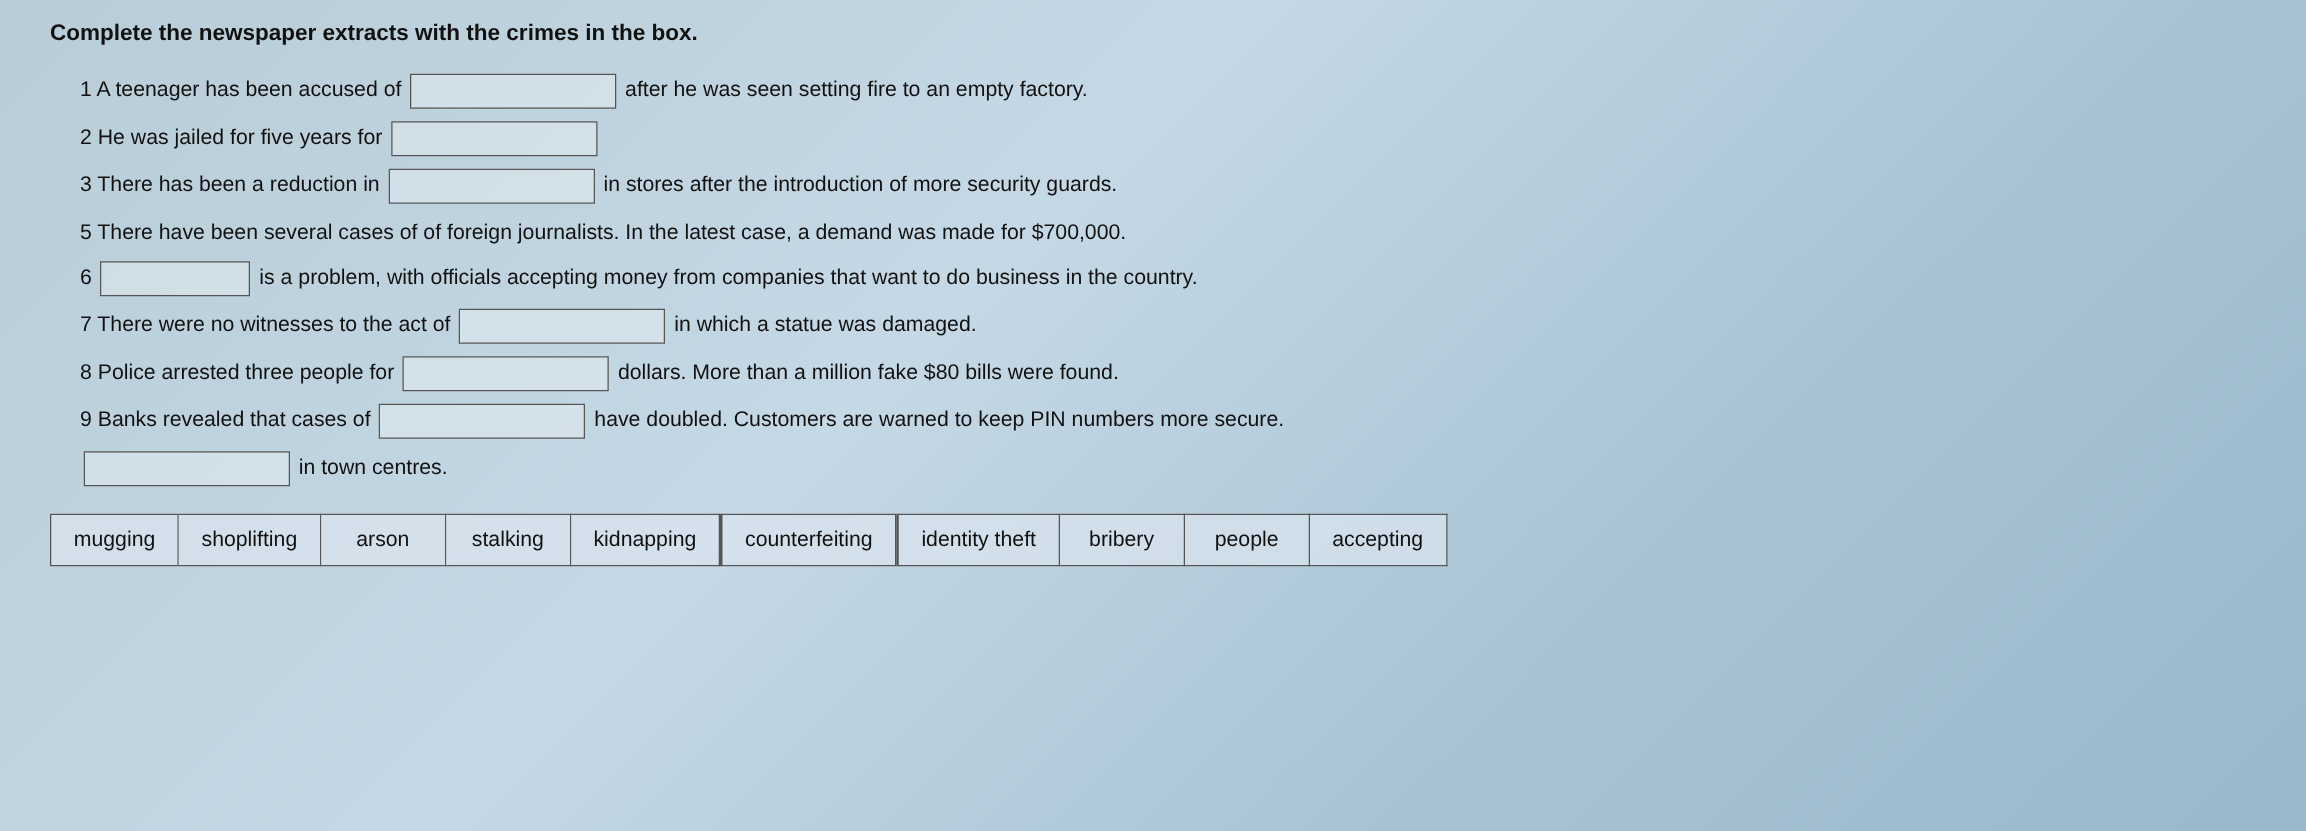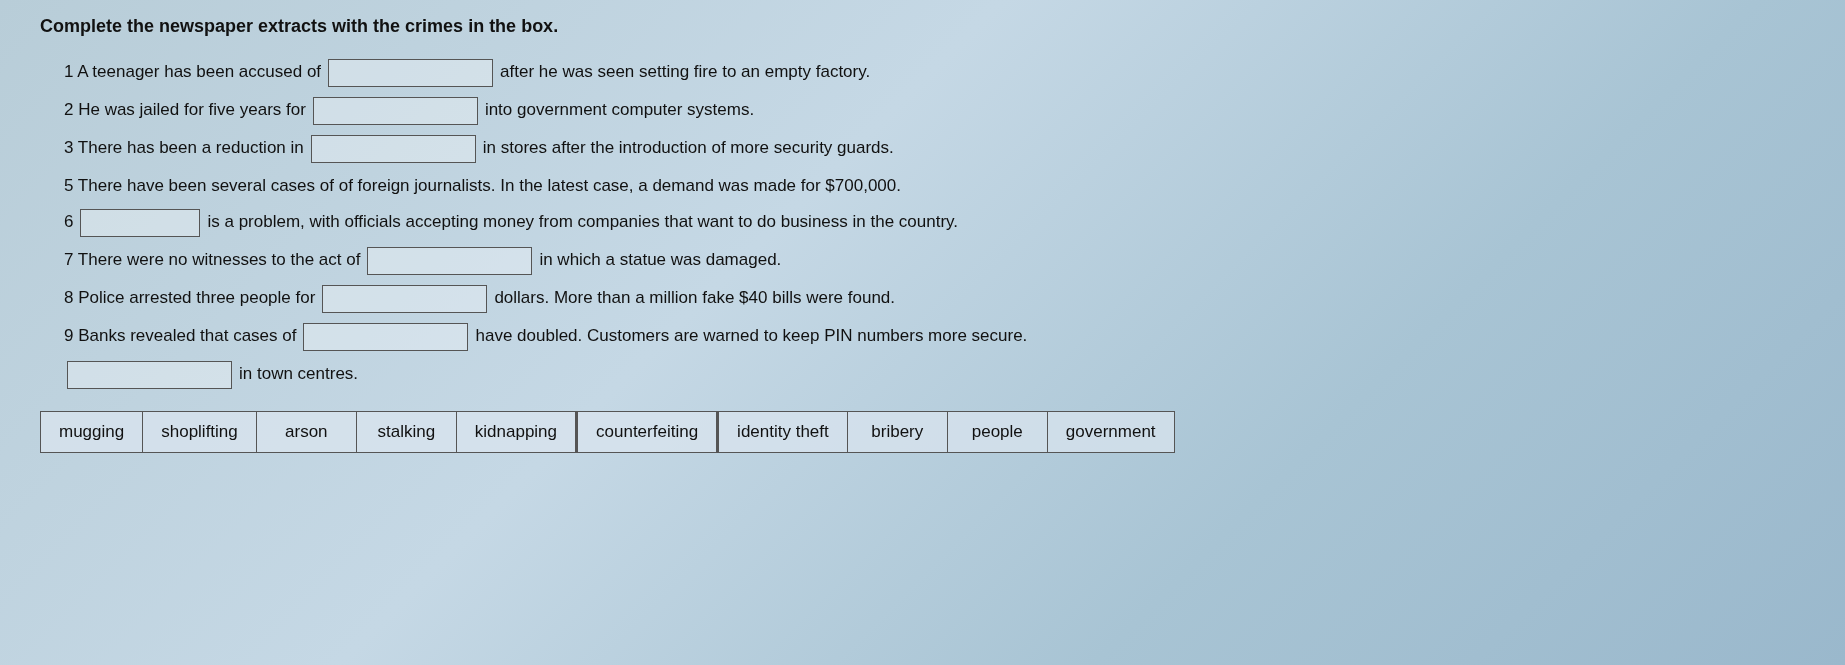--- a/index.html
+++ b/index.html
@@ -97,21 +97,20 @@
 
     <div class="sentence-row">
       <span>1 A teenager has been accused of</span>
       <span class="blank-box"></span>
       <span>after he was seen setting fire to an empty factory.</span>
     </div>
 
     <div class="sentence-row">
       <span>2 He was jailed for five years for</span>
       <span class="blank-box"></span>
-      <span>into government computer systems.</span>
     </div>
 
     <div class="sentence-row">
       <span>3 There has been a reduction in</span>
       <span class="blank-box"></span>
       <span>in stores after the introduction of more security guards.</span>
     </div>
 
 
     <div class="sentence-row">
@@ -126,21 +125,21 @@
 
     <div class="sentence-row">
       <span>7 There were no witnesses to the act of</span>
       <span class="blank-box"></span>
       <span>in which a statue was damaged.</span>
     </div>
 
     <div class="sentence-row">
       <span>8 Police arrested three people for</span>
       <span class="blank-box"></span>
-      <span>dollars. More than a million fake $40 bills were found.</span>
+      <span>dollars. More than a million fake $80 bills were found.</span>
     </div>
 
     <div class="sentence-row">
       <span>9 Banks revealed that cases of</span>
       <span class="blank-box"></span>
       <span>have doubled. Customers are warned to keep PIN numbers more secure.</span>
     </div>
 
     <div class="sentence-row">
       <span class="blank-box"></span>
@@ -171,17 +170,17 @@
     <div class="word-card double-border">
       <span>identity theft</span>
     </div>
     <div class="word-card">
       <span>bribery</span>
     </div>
     <div class="word-card">
       <span>people</span>
     </div>
     <div class="word-card">
-      <span>government</span>
+      <span>accepting</span>
     </div>
   </div>
 
 </div>
 
 </body></html>

